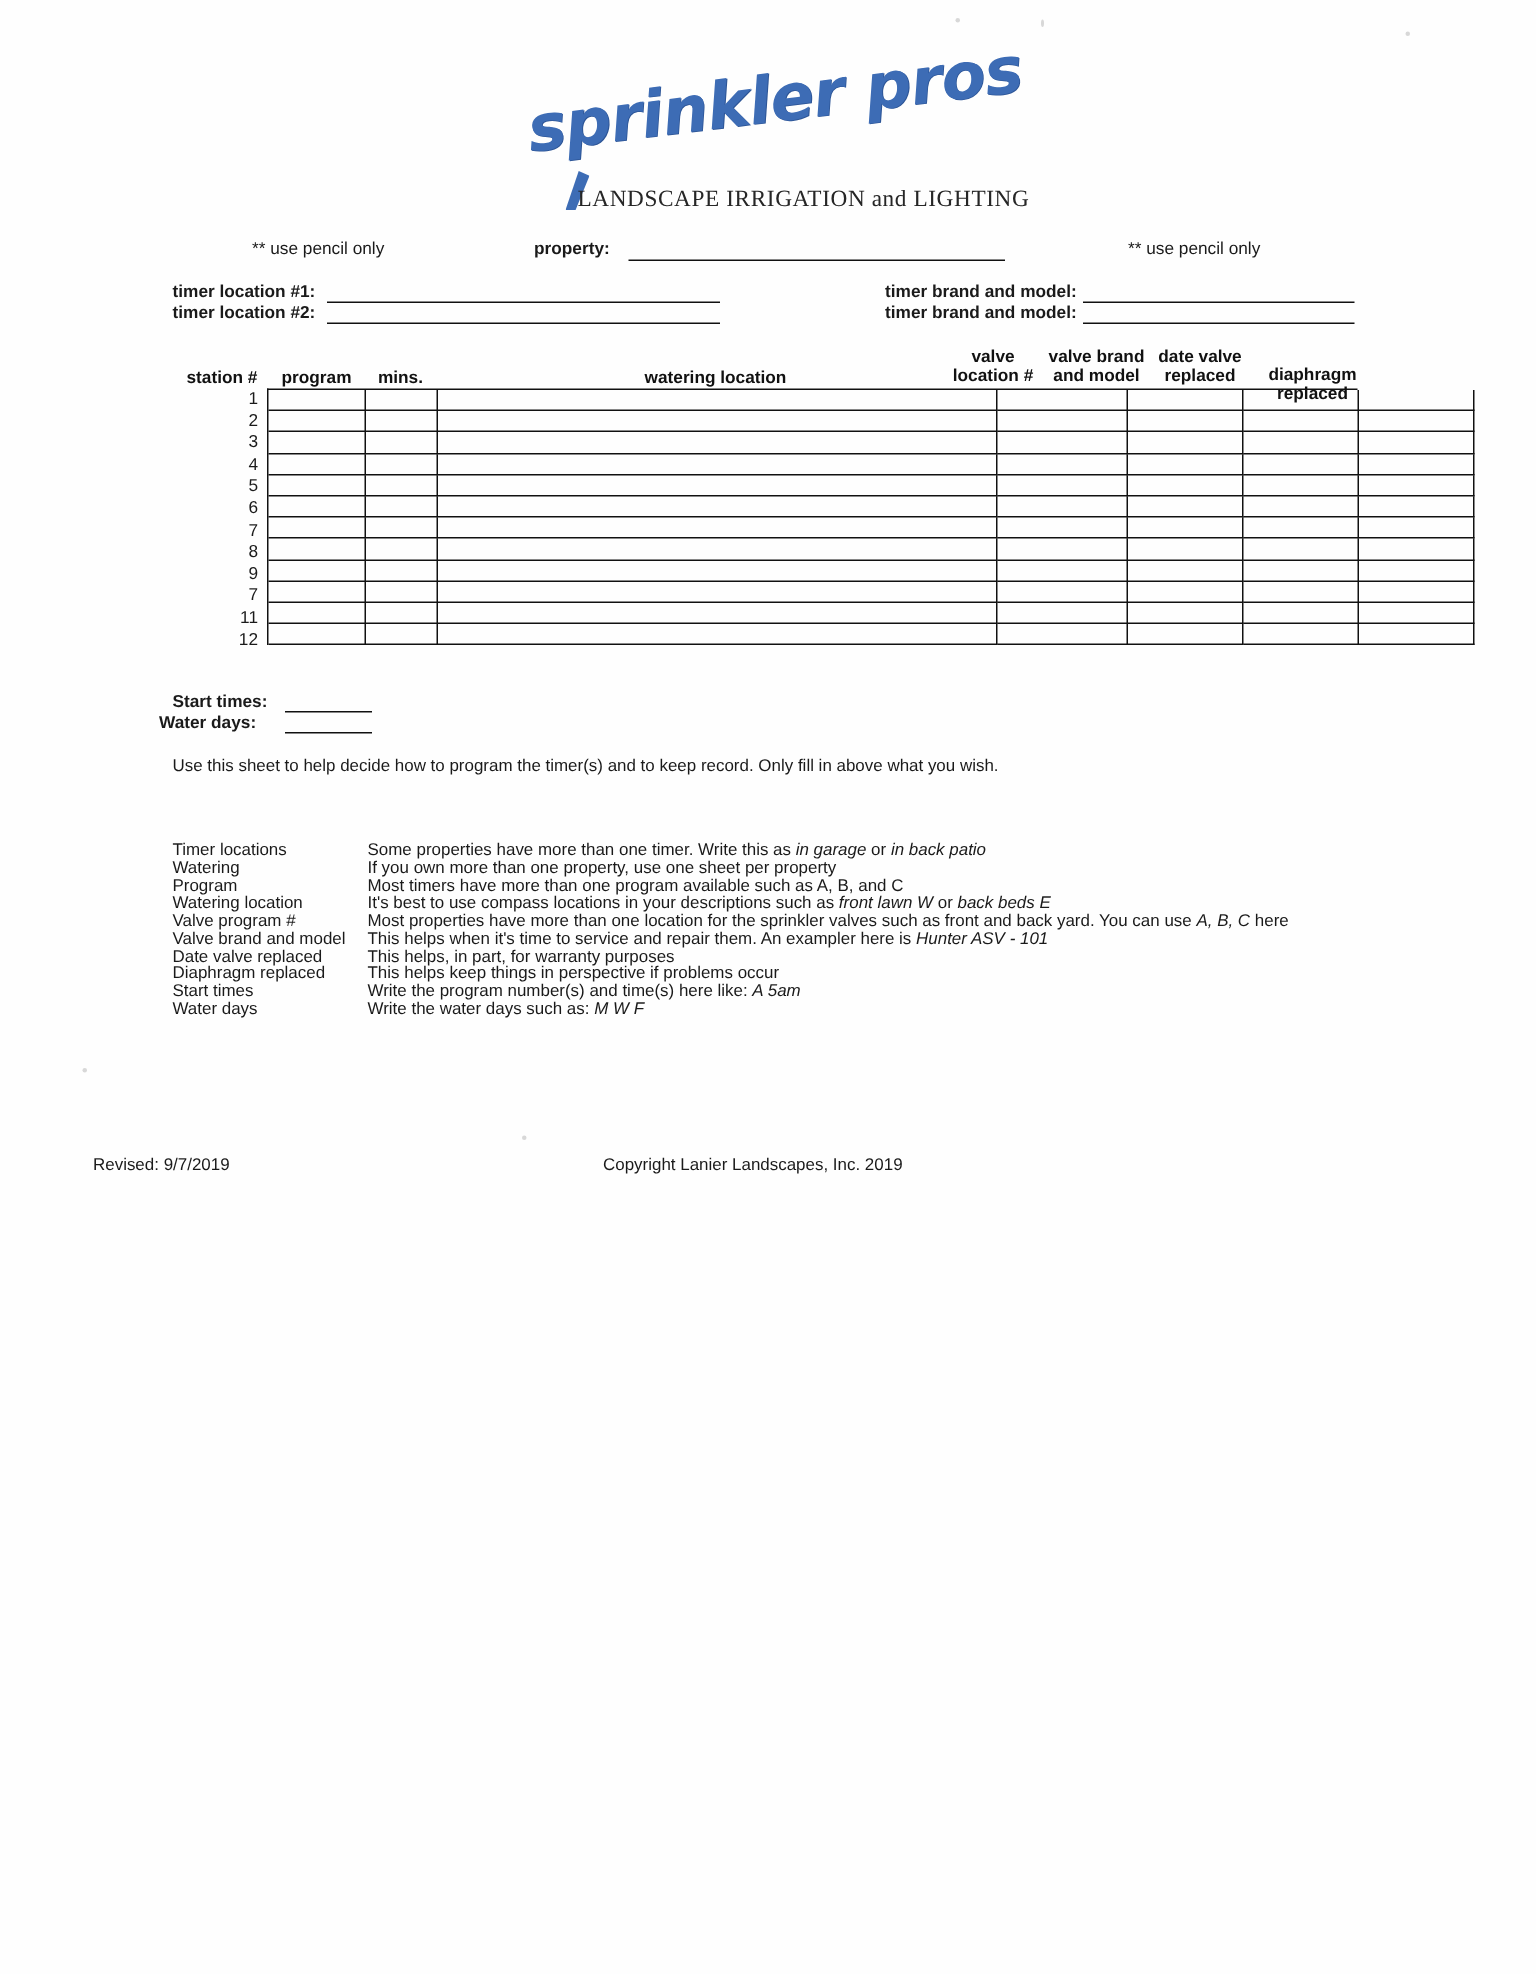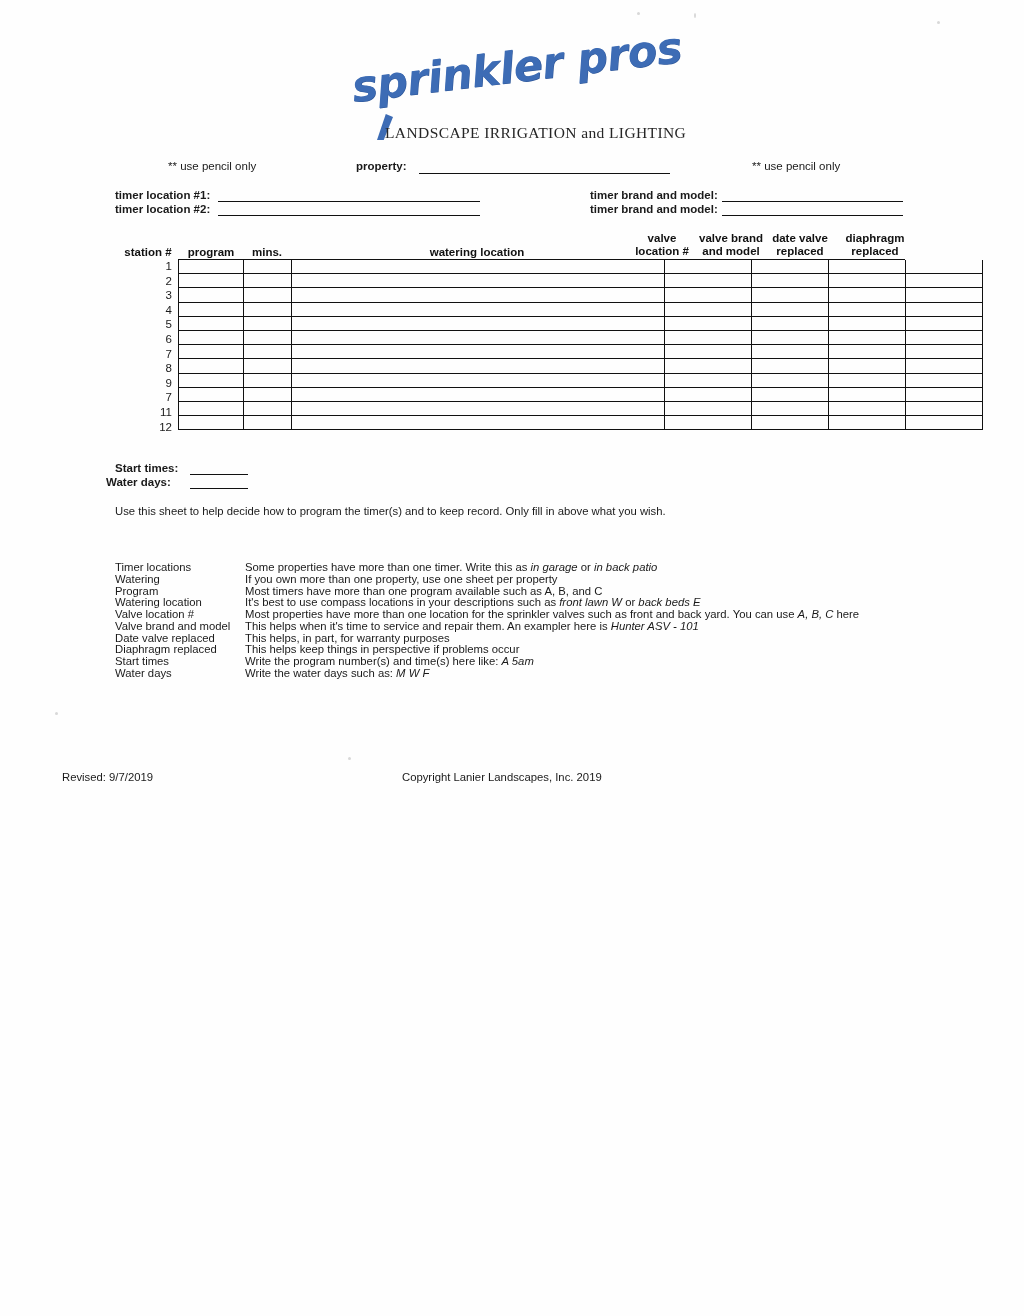--- a/index.html
+++ b/index.html
@@ -216,21 +216,21 @@
     <div>location #</div>
   </div>
   <div class="hdr" style="left:672px;top:232px;width:118px;">
     <div>valve brand</div>
     <div>and model</div>
   </div>
   <div class="hdr" style="left:751px;top:232px;width:98px;">
     <div>date valve</div>
     <div>replaced</div>
   </div>
-  <div class="hdr" style="left:827px;top:232px;width:96px;">
+  <div class="hdr" style="left:827px;top:244px;width:96px;">
     <div>diaphragm</div>
     <div>replaced</div>
   </div>
 
   <div class="stationcol" id="station-col">
       <div>1</div>
       <div>2</div>
       <div>3</div>
       <div>4</div>
       <div>5</div>
@@ -388,21 +388,21 @@
       </div>
       <div class="defrow">
         <span class="defterm">Program</span>
         <span class="defdesc">Most timers have more than one program available such as A, B, and C</span>
       </div>
       <div class="defrow">
         <span class="defterm">Watering location</span>
         <span class="defdesc">It's best to use compass locations in your descriptions such as <i>front lawn W</i> or <i>back beds E</i></span>
       </div>
       <div class="defrow">
-        <span class="defterm">Valve location #</span>
+        <span class="defterm">Valve program #</span>
         <span class="defdesc">Most properties have more than one location for the sprinkler valves such as front and back yard. You can use <i>A, B, C</i> here</span>
       </div>
       <div class="defrow">
         <span class="defterm">Valve brand and model</span>
         <span class="defdesc">This helps when it's time to service and repair them. An exampler here is <i>Hunter ASV - 101</i></span>
       </div>
       <div class="defrow">
         <span class="defterm">Date valve replaced</span>
         <span class="defdesc">This helps, in part, for warranty purposes</span>
       </div>

